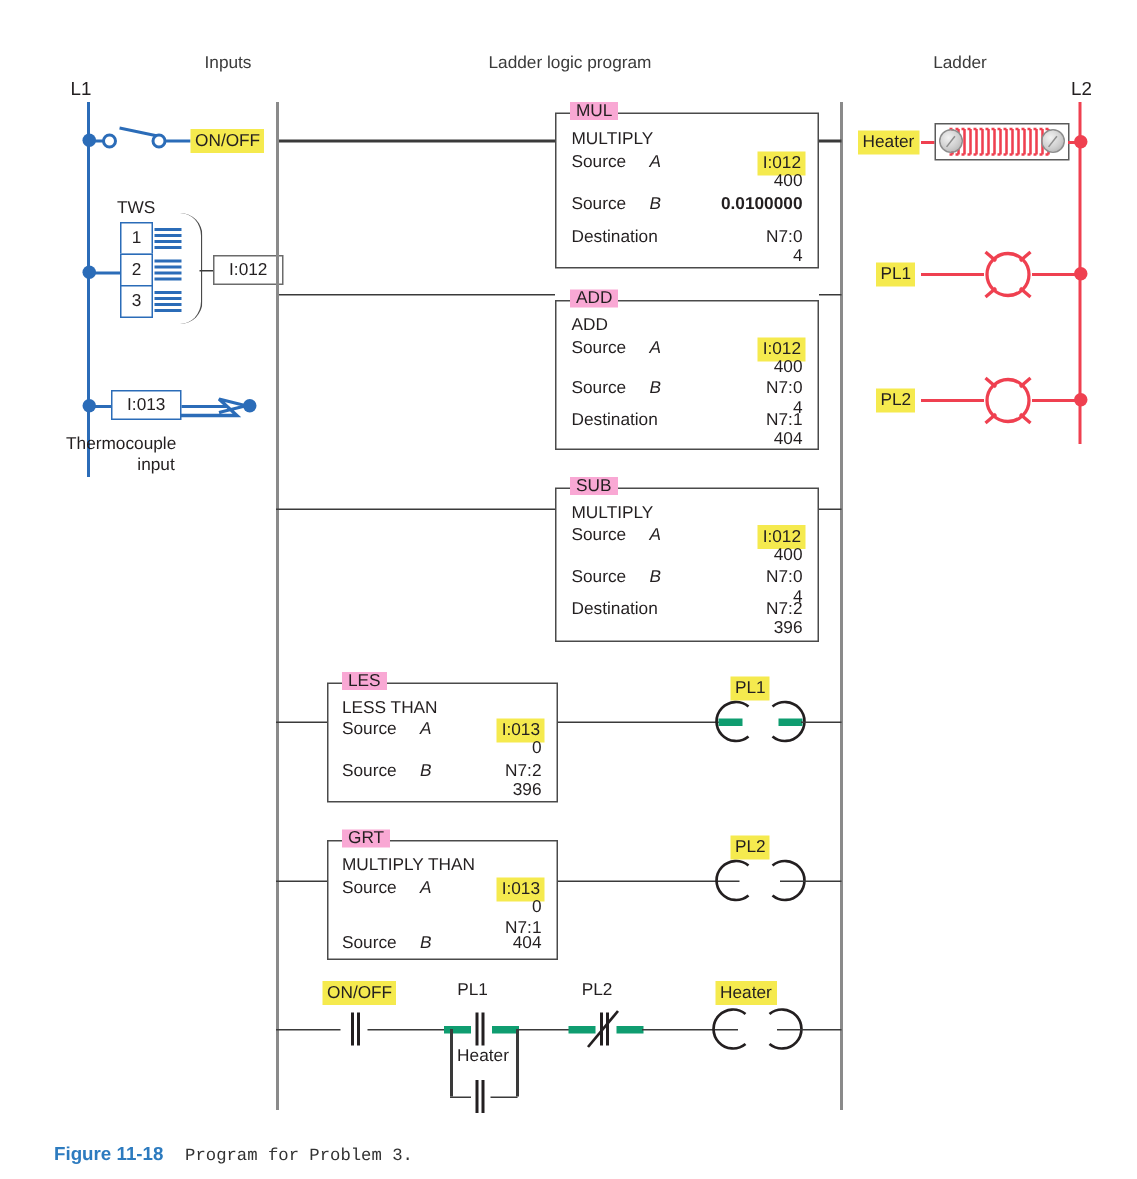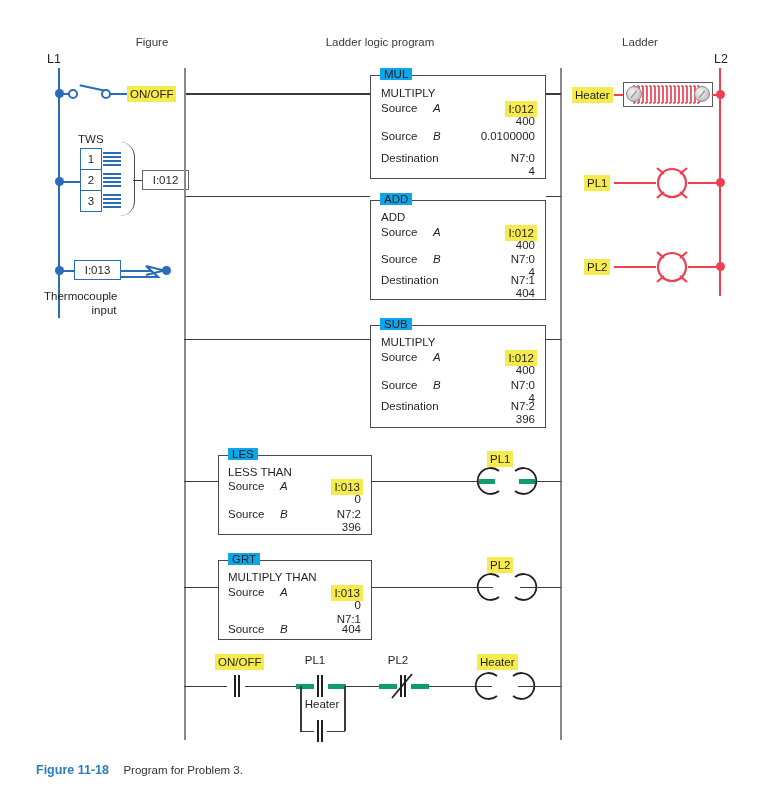--- a/index.html
+++ b/index.html
@@ -17,21 +17,21 @@
   .grey-v{background:#8a8a8a;}
   .blk-h{background:#3a3a3a;}
   .dotb{background:#2b6cb8;border-radius:50%;}
   .dotr{background:#ef4050;border-radius:50%;}
   .ring{border:2px solid #2b6cb8;border-radius:50%;background:#fff;box-sizing:border-box;}
   
   .hl{background:#f5ea4e;font-size:11.5px;line-height:14px;padding:1px 3px;
       white-space:nowrap;color:#231f20;}
   
   .ibox{border:1.4px solid #4a4a4a;background:#fff;box-sizing:border-box;}
-  .ibox .mn{position:absolute;top:-8px;left:9px;background:#0ea5e9;padding:0 4px;
+  .ibox .mn{position:absolute;top:-8px;left:9px;background:#f9a8d4;padding:0 4px;
             font-size:11.5px;color:#231f20;}
   .irow{position:absolute;font-size:11.5px;color:#231f20;white-space:nowrap;}
   .irow.it{font-style:italic;}
   .ival{position:absolute;font-size:11.5px;color:#231f20;text-align:right;white-space:nowrap;}
   
   .cbar{position:absolute;background:#0f9d70;height:5px;}
   .clabel{position:absolute;font-size:11.5px;text-align:center;white-space:nowrap;}
   
   .tws-cell{position:absolute;border:1.6px solid #2b6cb8;background:#fff;
             box-sizing:border-box;font-size:11.5px;text-align:center;color:#231f20;}
@@ -41,26 +41,26 @@
   .addrbox.blue{border-color:#2b6cb8;}
   
   .heater-body{position:absolute;border:1.5px solid #5b5b5b;background:#fff;box-sizing:border-box;}
   .screw{position:absolute;border:1.5px solid #8d8d8d;border-radius:50%;
          background:radial-gradient(circle at 38% 34%,#f2f2f2 0%,#cfcfcf 55%,#a9a9a9 100%);
          box-sizing:border-box;}
   .screw:after{content:"";position:absolute;left:50%;top:18%;width:1.4px;height:64%;
                background:#8d8d8d;transform:translateX(-50%) rotate(38deg);}
   
   .cap-fig{font-size:12.5px;font-weight:bold;color:#2d7bbf;}
-  .cap-txt{font-size:11.5px;color:#333;}
+  .cap-txt{font-size:11.5px;color:#333;font-family:Liberation Mono, monospace;}
 </style>
 </head>
 <body>
 
-<div class="abs hdr" style="left:92px;top:36px;width:120px;">Figure</div>
+<div class="abs hdr" style="left:92px;top:36px;width:120px;">Inputs</div>
 <div class="abs hdr" style="left:300px;top:36px;width:160px;">Ladder logic program</div>
 <div class="abs hdr" style="left:590px;top:36px;width:100px;">Ladder</div>
 
 <div class="abs rail-label" style="left:47px;top:52px;">L1</div>
 <div class="abs blue-v" style="left:58px;top:68px;width:2.4px;height:250px;"></div>
 
 <div class="abs dotb" style="left:54.5px;top:89px;width:9px;height:9px;"></div>
 <div class="abs blue-h" style="left:59px;top:92.5px;width:10px;height:2.2px;"></div>
 <div class="abs ring" style="left:68px;top:88.5px;width:10px;height:10px;"></div>
 <div class="abs" style="left:77px;top:84px;width:26px;height:12px;
@@ -113,21 +113,21 @@
 
 <div class="ibox abs" style="left:370px;top:75px;width:176px;height:104px;">
   <span class="mn">MUL</span>
   <span class="irow" style="left:10px;top:11px;">MULTIPLY</span>
   <span class="irow" style="left:10px;top:26px;">Source</span>
   <span class="irow it" style="left:62px;top:26px;">A</span>
   <span class="hl" style="position:absolute;right:8px;top:25px;">I:012</span>
   <span class="ival" style="right:10px;top:39px;">400</span>
   <span class="irow" style="left:10px;top:54px;">Source</span>
   <span class="irow it" style="left:62px;top:54px;">B</span>
-  <span class="ival" style="right:10px;top:54px;">0.0100000</span>
+  <span class="ival" style="right:10px;top:54px;font-weight:bold;">0.0100000</span>
   <span class="irow" style="left:10px;top:76px;">Destination</span>
   <span class="ival" style="right:10px;top:76px;">N7:0</span>
   <span class="ival" style="right:10px;top:89px;">4</span>
 </div>
 <div class="abs blk-h" style="left:546px;top:92.5px;width:15px;height:2.2px;"></div>
 
 <div class="ibox abs" style="left:370px;top:200px;width:176px;height:100px;">
   <span class="mn">ADD</span>
   <span class="irow" style="left:10px;top:10px;">ADD</span>
   <span class="irow" style="left:10px;top:25px;">Source</span>

